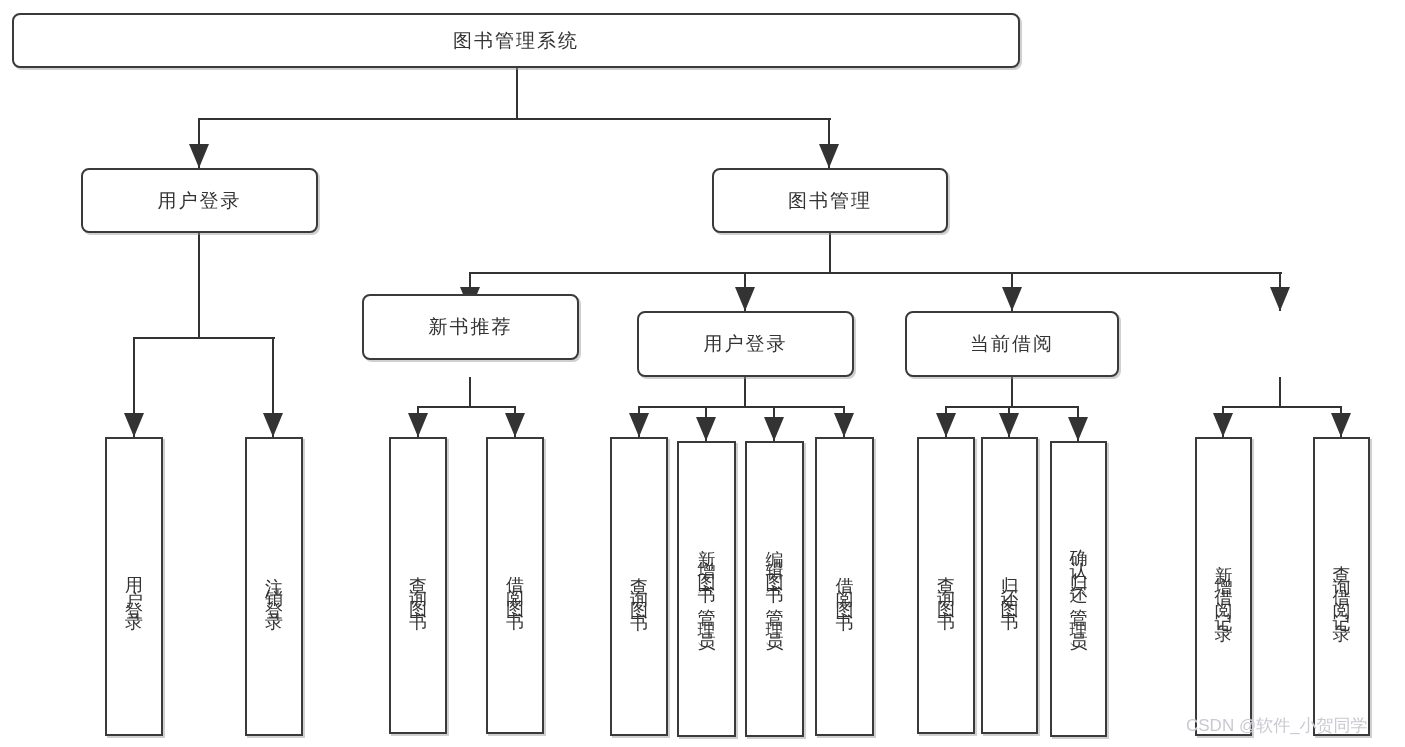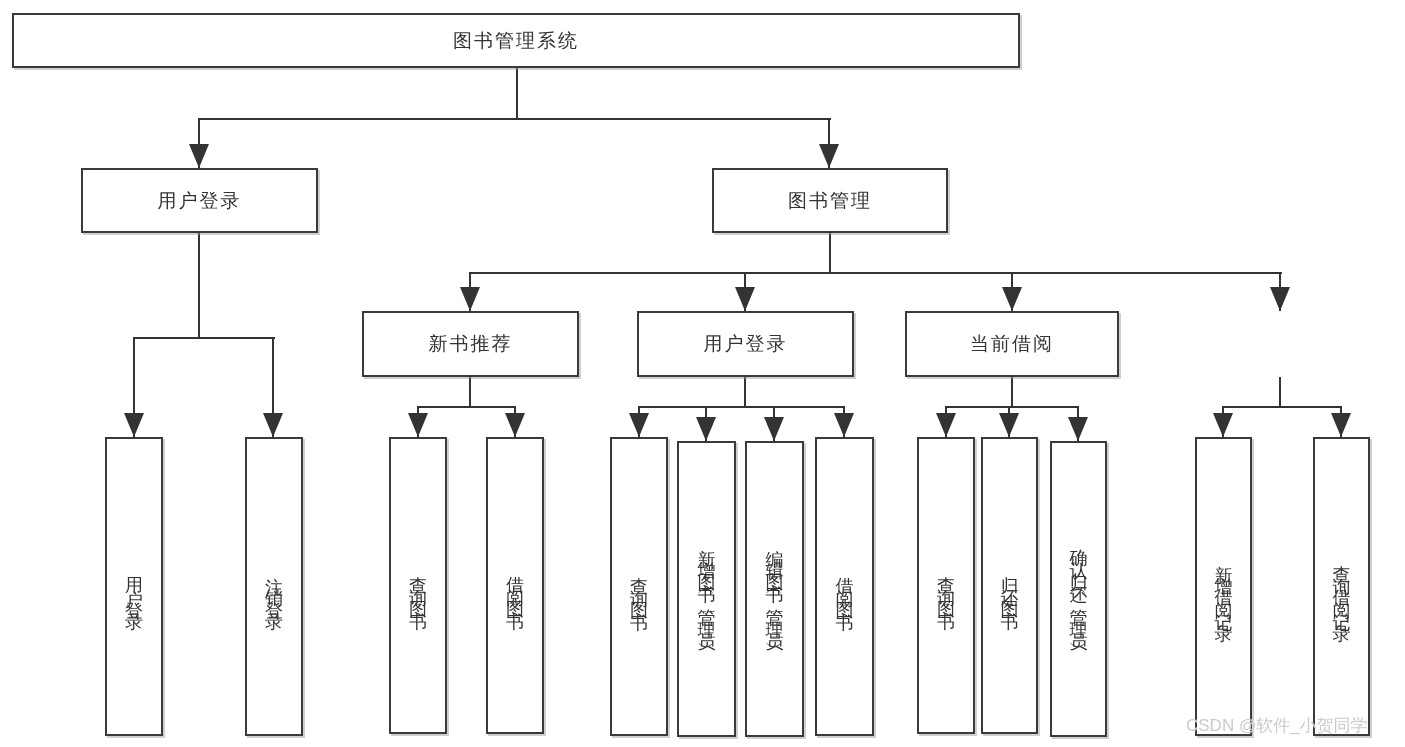--- a/index.html
+++ b/index.html
@@ -9,21 +9,21 @@
     position:relative;overflow:hidden;
   }
   #stage{position:absolute;left:0;top:0;width:1405px;height:747px;}
   .box{
     position:absolute;box-sizing:border-box;
     background:#ffffff;border:2px solid #3a3a3a;
     box-shadow:2px 2px 0 rgba(150,150,150,0.45);
     display:flex;align-items:center;justify-content:center;
     color:#333333;z-index:2;
   }
-  .box-h{font-size:19px;letter-spacing:2px;white-space:nowrap;}
+  .box-h{font-size:19px;letter-spacing:2px;white-space:nowrap;border-radius:8px;}
   .box-v{font-size:18px;}
   .box-v .vtext{
     writing-mode:vertical-rl;text-orientation:mixed;
     letter-spacing:12px;line-height:1;white-space:nowrap;
   }
   .hline{position:absolute;height:2px;background:#333333;z-index:1;}
   .vline{position:absolute;width:2px;background:#333333;z-index:1;}
   .arrow{position:absolute;width:2px;background:#333333;z-index:1;}
   .arrow::after{
     content:'';position:absolute;left:-9px;bottom:0;width:0;height:0;
@@ -56,21 +56,21 @@
   <div class="arrow" style="left:133px;top:337px;height:100px;"></div>
   <div class="arrow" style="left:272px;top:337px;height:100px;"></div>
 
   <div class="vline" style="left:829px;top:233px;height:39px;"></div>
   <div class="hline" style="left:469px;top:272px;width:813px;"></div>
   <div class="arrow" style="left:469px;top:272px;height:39px;"></div>
   <div class="arrow" style="left:744px;top:272px;height:39px;"></div>
   <div class="arrow" style="left:1011px;top:272px;height:39px;"></div>
   <div class="arrow" style="left:1279px;top:272px;height:39px;"></div>
 
-  <div class="box box-h" style="left:362px;top:311px;width:217px;height:66px;">新书推荐</div>
+  <div class="box box-h" style="left:362px;top:294px;width:217px;height:66px;">新书推荐</div>
   <div class="box box-h" style="left:637px;top:311px;width:217px;height:66px;">用户登录</div>
   <div class="box box-h" style="left:905px;top:311px;width:214px;height:66px;text-align:right;">当前借阅</div>
 
   <div class="vline" style="left:469px;top:377px;height:29px;"></div>
   <div class="hline" style="left:417px;top:406px;width:99px;"></div>
   <div class="arrow" style="left:417px;top:406px;height:31px;"></div>
   <div class="arrow" style="left:514px;top:406px;height:31px;"></div>
 
   <div class="vline" style="left:744px;top:377px;height:29px;"></div>
   <div class="hline" style="left:638px;top:406px;width:207px;"></div>

